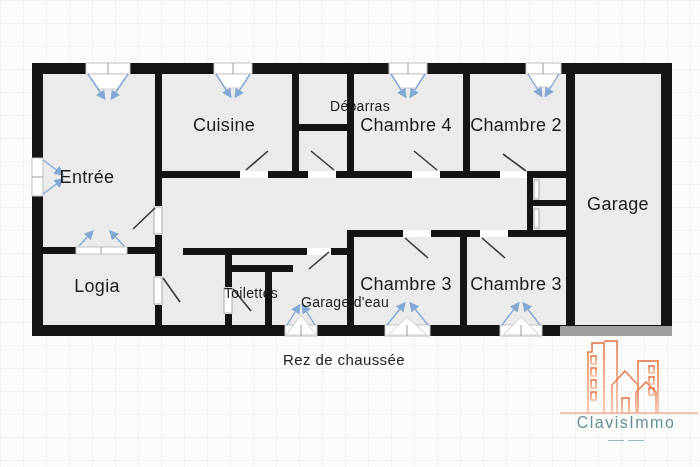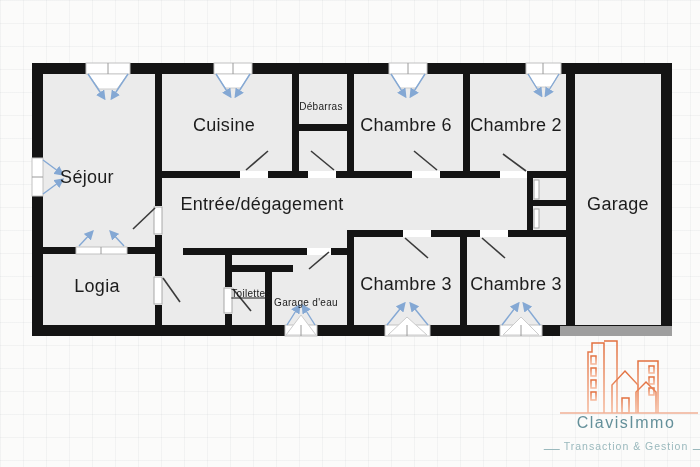--- a/index.html
+++ b/index.html
@@ -15,22 +15,22 @@
   }
   .plan-svg{position:absolute;left:0;top:0;}
   .room-label{
     position:absolute;
     transform:translate(-50%,-50%);
     white-space:nowrap;
     color:#1c1c1c;
     font-size:18px;
     letter-spacing:0.3px;
   }
-  .room-label.small{font-size:10px;}
-  .room-label.tiny{font-size:10px;text-decoration:underline;}
+  .room-label.small{font-size:14px;margin-left:39px;}
+  .room-label.tiny{font-size:14px;}
   .floor-title{
     position:absolute;
     left:344px;top:359px;
     transform:translate(-50%,-50%);
     font-size:15px;color:#222;
     white-space:nowrap;letter-spacing:0.4px;
   }
   .logo{
     position:absolute;left:552px;top:336px;width:148px;
   }
@@ -183,33 +183,33 @@
       <line x1="315" y1="325" x2="303" y2="306"></line>
       <line x1="387" y1="325" x2="404" y2="304"></line>
       <line x1="428" y1="325" x2="411" y2="304"></line>
       <line x1="502" y1="325" x2="518" y2="304"></line>
       <line x1="540" y1="325" x2="524" y2="304"></line>
       <line x1="79" y1="246" x2="92" y2="232"></line>
       <line x1="124" y1="246" x2="111" y2="232"></line>
     </g>
   </svg>
 
-  <div class="room-label" style="left:87px;top:177px">Séjour</div>
+  <div class="room-label" style="left:87px;top:177px">Entrée</div>
   <div class="room-label" style="left:224px;top:125px">Cuisine</div>
   <div class="room-label small" style="left:321px;top:106px">Débarras</div>
-  <div class="room-label" style="left:406px;top:125px">Chambre 6</div>
+  <div class="room-label" style="left:406px;top:125px">Chambre 4</div>
   <div class="room-label" style="left:516px;top:125px">Chambre 2</div>
-  <div class="room-label" style="left:262px;top:204px">Entrée/dégagement</div>
   <div class="room-label" style="left:618px;top:204px">Garage</div>
   <div class="room-label" style="left:97px;top:286px">Logia</div>
   <div class="room-label tiny" style="left:251px;top:293px">Toilettes</div>
   <div class="room-label small" style="left:306px;top:302px">Garage d'eau</div>
   <div class="room-label" style="left:406px;top:284px">Chambre 3</div>
   <div class="room-label" style="left:516px;top:284px">Chambre 3</div>
 
+  <div class="floor-title">Rez de chaussée</div>
 
   <div class="logo">
     <svg class="logo-buildings" width="148" height="80" viewBox="552 336 148 80">
       <g fill="none" stroke="url(#lgb)" stroke-width="1.5">
         <defs>
           <linearGradient id="lgb" x1="0" y1="0" x2="0" y2="1">
             <stop offset="0" stop-color="#e2703f"></stop>
             <stop offset="1" stop-color="#f6b89b"></stop>
           </linearGradient>
         </defs>
@@ -232,18 +232,17 @@
         <rect x="649" y="388" width="5" height="7"></rect>
 
         <path d="M636,413 L636,392 L646,382 L656,392 L656,413"></path>
 
         <line x1="560" y1="413" x2="698" y2="413" stroke="#f0b096"></line>
       </g>
     </svg>
     <div class="logo-name">ClavisImmo</div>
     <div class="logo-tagline-row">
       <span class="logo-rule"></span>
-      <span class="logo-tagline">Transaction &amp; Gestion</span>
       <span class="logo-rule"></span>
     </div>
   </div>
 
 </div>
 
 </body></html>

